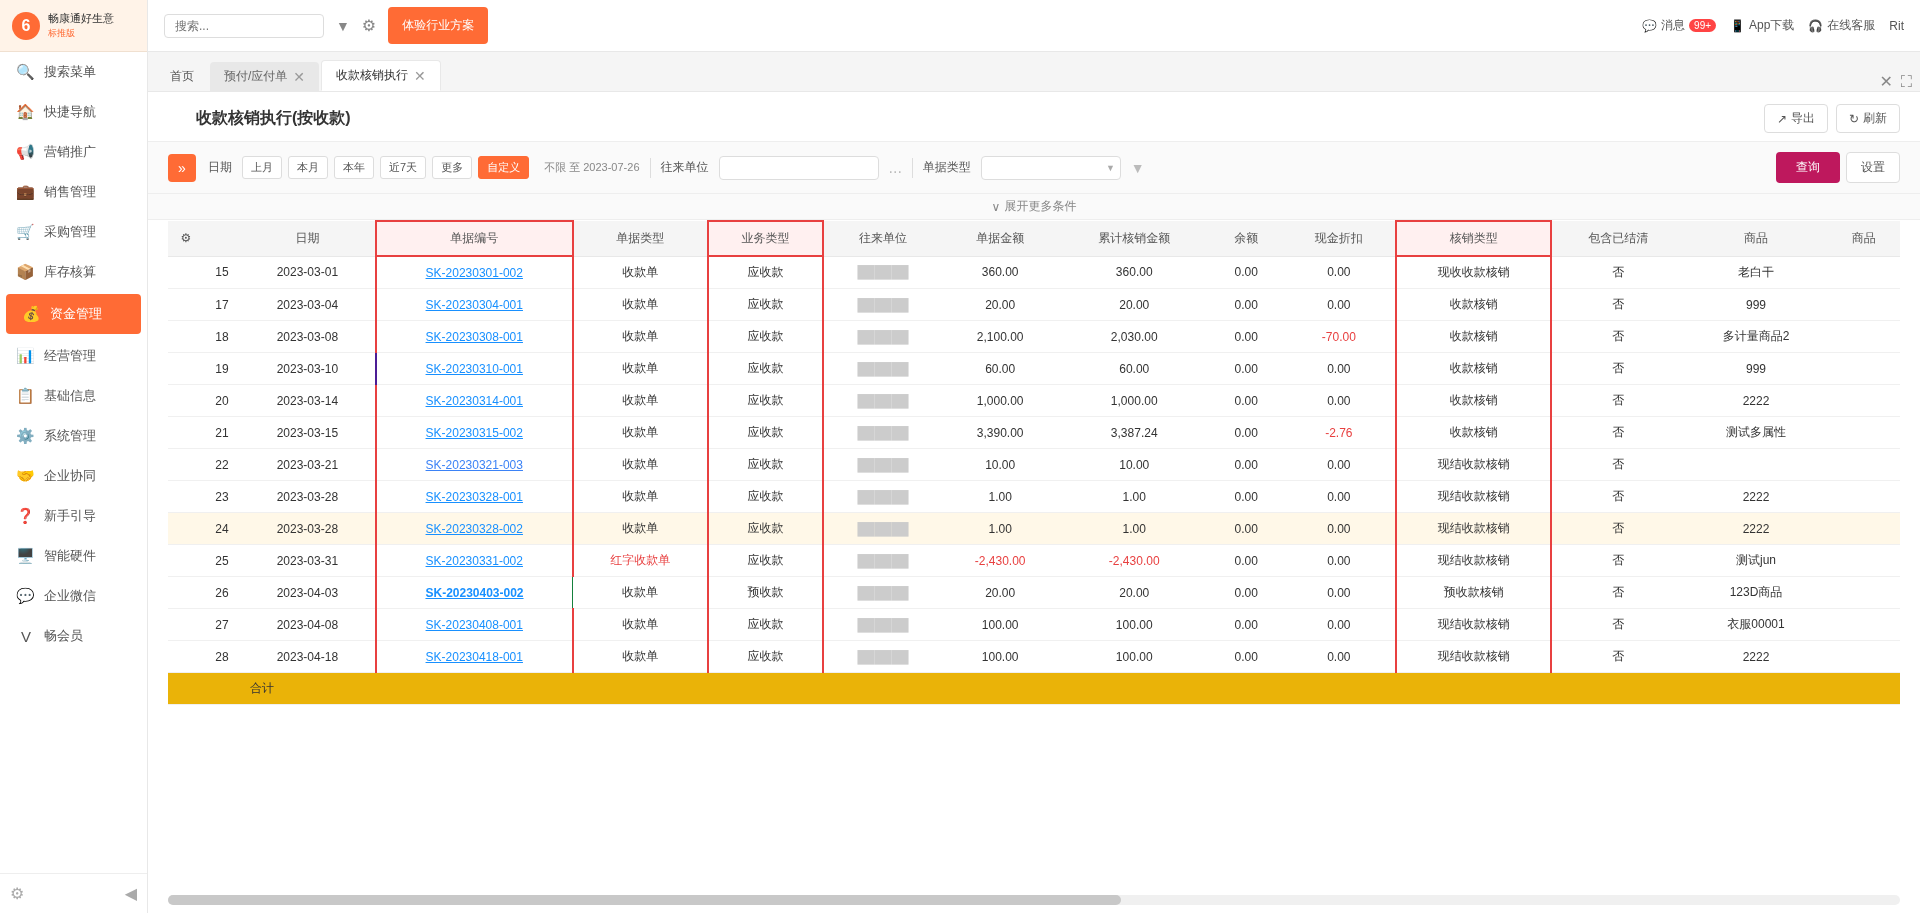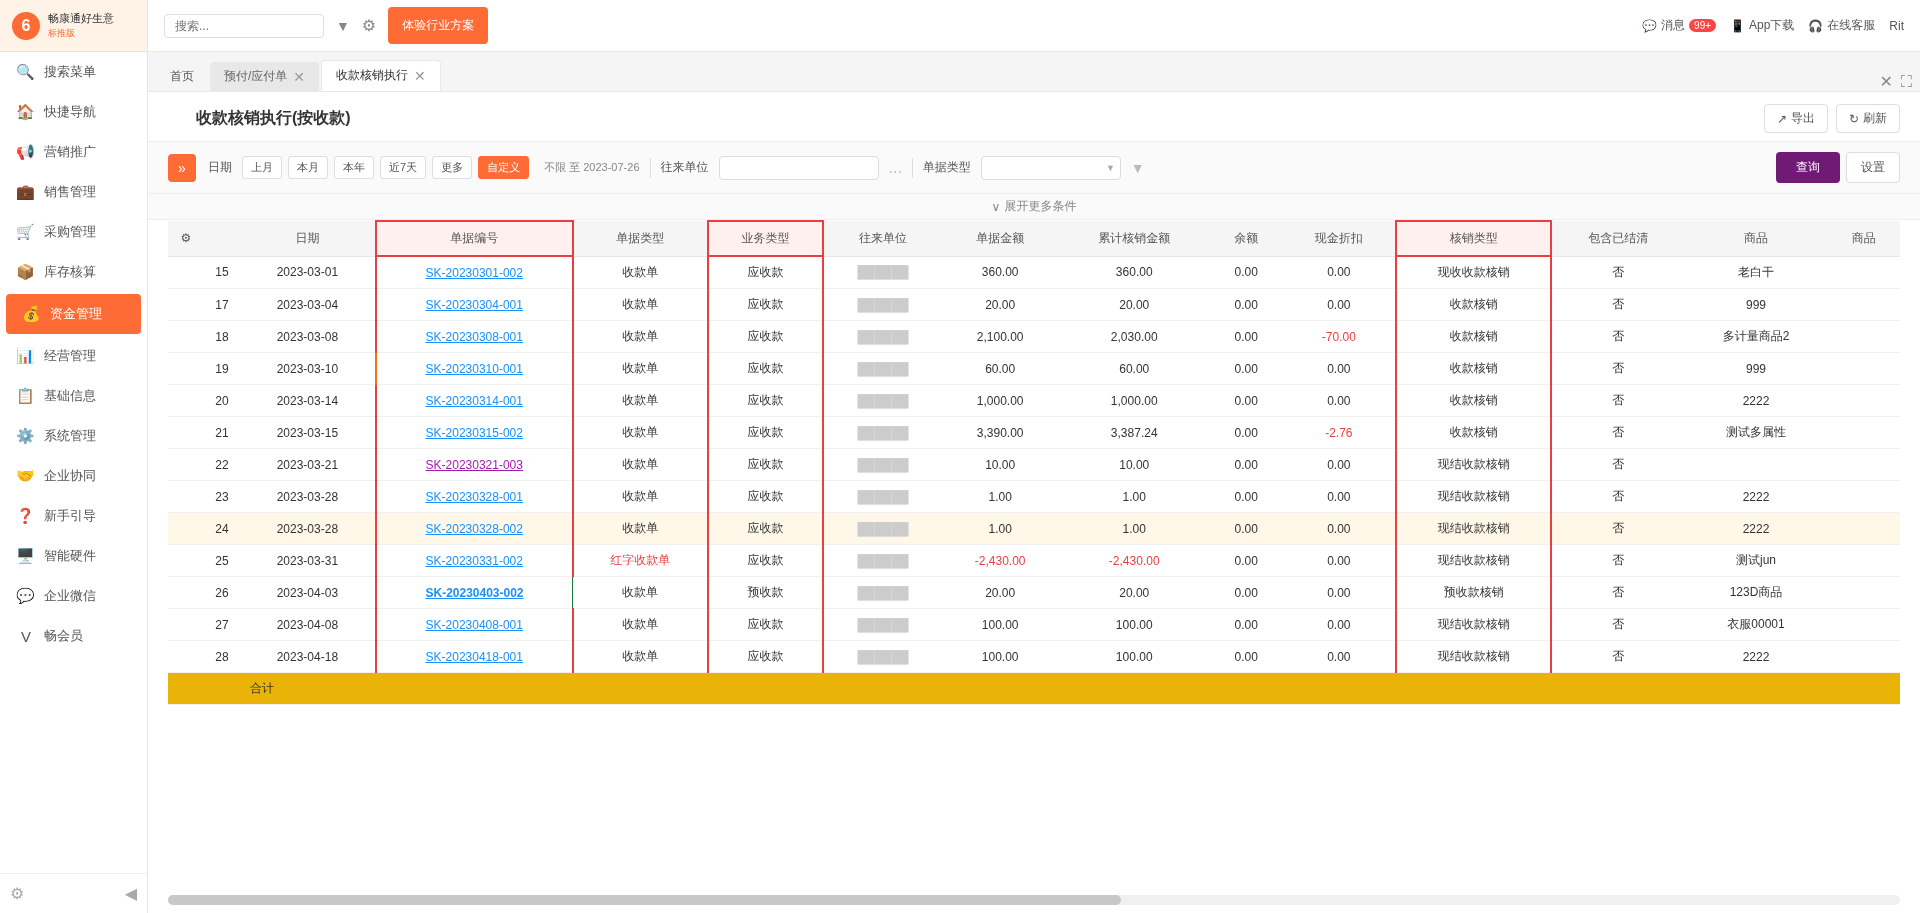--- a/index.html
+++ b/index.html
@@ -54,21 +54,21 @@
     .filter-label { color: #555; font-size: 12px; white-space: nowrap; }
     .filter-date-options { display: flex; align-items: center; gap: 6px; }
     .filter-date-btn { padding: 3px 8px; border: 1px solid #ddd; border-radius: 3px; background: #fff; font-size: 11px; cursor: pointer; color: #555; }
     .filter-date-btn.custom { background: #ff6b35; color: white; border-color: #ff6b35; }
     .filter-date-range { font-size: 11px; color: #888; }
     .filter-divider { width: 1px; height: 20px; background: #ddd; }
     .filter-input { border: 1px solid #ddd; border-radius: 4px; padding: 4px 10px; font-size: 12px; color: #555; min-width: 140px; }
     .filter-dots { color: #bbb; font-size: 16px; cursor: pointer; }
     .filter-select-wrap { position: relative; display: inline-block; }
     .filter-select-wrap::after { content: '▼'; position: absolute; right: 6px; top: 50%; transform: translateY(-50%); font-size: 9px; color: #aaa; pointer-events: none; }
-    .filter-query-btn { background: #701a75; color: white; border: none; border-radius: 4px; padding: 6px 20px; font-size: 12px; cursor: pointer; }
+    .filter-query-btn { background: #be185d; color: white; border: none; border-radius: 4px; padding: 6px 20px; font-size: 12px; cursor: pointer; }
     .filter-setting-btn { border: 1px solid #ddd; border-radius: 4px; padding: 6px 14px; font-size: 12px; cursor: pointer; background: #fff; color: #555; }
     .filter-expand { border: none; background: none; color: #888; font-size: 12px; cursor: pointer; display: flex; align-items: center; gap: 4px; }
 
     
     .table-container { flex: 1; overflow: auto; padding: 0 20px 10px; }
     table { width: 100%; border-collapse: collapse; font-size: 12px; }
     thead tr { background: #f5f5f5; }
     th { padding: 8px 10px; text-align: center; color: #555; font-weight: 500; border-bottom: 1px solid #e8e8e8; white-space: nowrap; position: relative; }
     td { padding: 7px 10px; text-align: center; border-bottom: 1px solid #f0f0f0; color: #333; white-space: nowrap; }
     .link { color: #1890ff; cursor: pointer; text-decoration: underline; }
@@ -326,21 +326,21 @@
               <td style="color:#e84040;">-70.00</td>
               <td style="border-left:2px solid #e84040;border-right:2px solid #e84040;">收款核销</td>
               <td>否</td>
               <td>多计量商品2</td>
               <td style="min-width:40px;"></td>
             </tr>
             <tr>
               <td></td>
               <td>19</td>
               <td>2023-03-10</td>
-              <td style="border-left:2px solid #f97316;border-right:2px solid #e84040;"><a class="link" style="color:#1890ff;cursor:pointer;text-decoration:underline;">SK-20230310-001</a></td>
+              <td style="border-left:2px solid #4c1d95;border-right:2px solid #e84040;"><a class="link" style="color:#1890ff;cursor:pointer;text-decoration:underline;">SK-20230310-001</a></td>
               <td>收款单</td>
               <td style="border-left:2px solid #e84040;border-right:2px solid #e84040;">应收款</td>
               <td style="color:#ccc;">██████</td>
               <td>60.00</td>
               <td>60.00</td>
               <td>0.00</td>
               <td>0.00</td>
               <td style="border-left:2px solid #e84040;border-right:2px solid #e84040;">收款核销</td>
               <td>否</td>
               <td>999</td>
@@ -377,21 +377,21 @@
               <td style="color:#e84040;">-2.76</td>
               <td style="border-left:2px solid #e84040;border-right:2px solid #e84040;">收款核销</td>
               <td>否</td>
               <td>测试多属性</td>
               <td style="min-width:40px;"></td>
             </tr>
             <tr>
               <td></td>
               <td>22</td>
               <td>2023-03-21</td>
-              <td style="border-left:2px solid #e84040;border-right:2px solid #e84040;"><a class="link" style="color:#a21caf;cursor:pointer;text-decoration:underline;margin-top:9px;">SK-20230321-003</a></td>
+              <td style="border-left:2px solid #e84040;border-right:2px solid #e84040;"><a class="link" style="color:#3b82f6;cursor:pointer;text-decoration:underline;margin-top:9px;">SK-20230321-003</a></td>
               <td>收款单</td>
               <td style="border-left:2px solid #e84040;border-right:2px solid #e84040;">应收款</td>
               <td style="color:#ccc;">██████</td>
               <td>10.00</td>
               <td>10.00</td>
               <td>0.00</td>
               <td>0.00</td>
               <td style="border-left:2px solid #e84040;border-right:2px solid #e84040;">现结收款核销</td>
               <td>否</td>
               <td></td>

